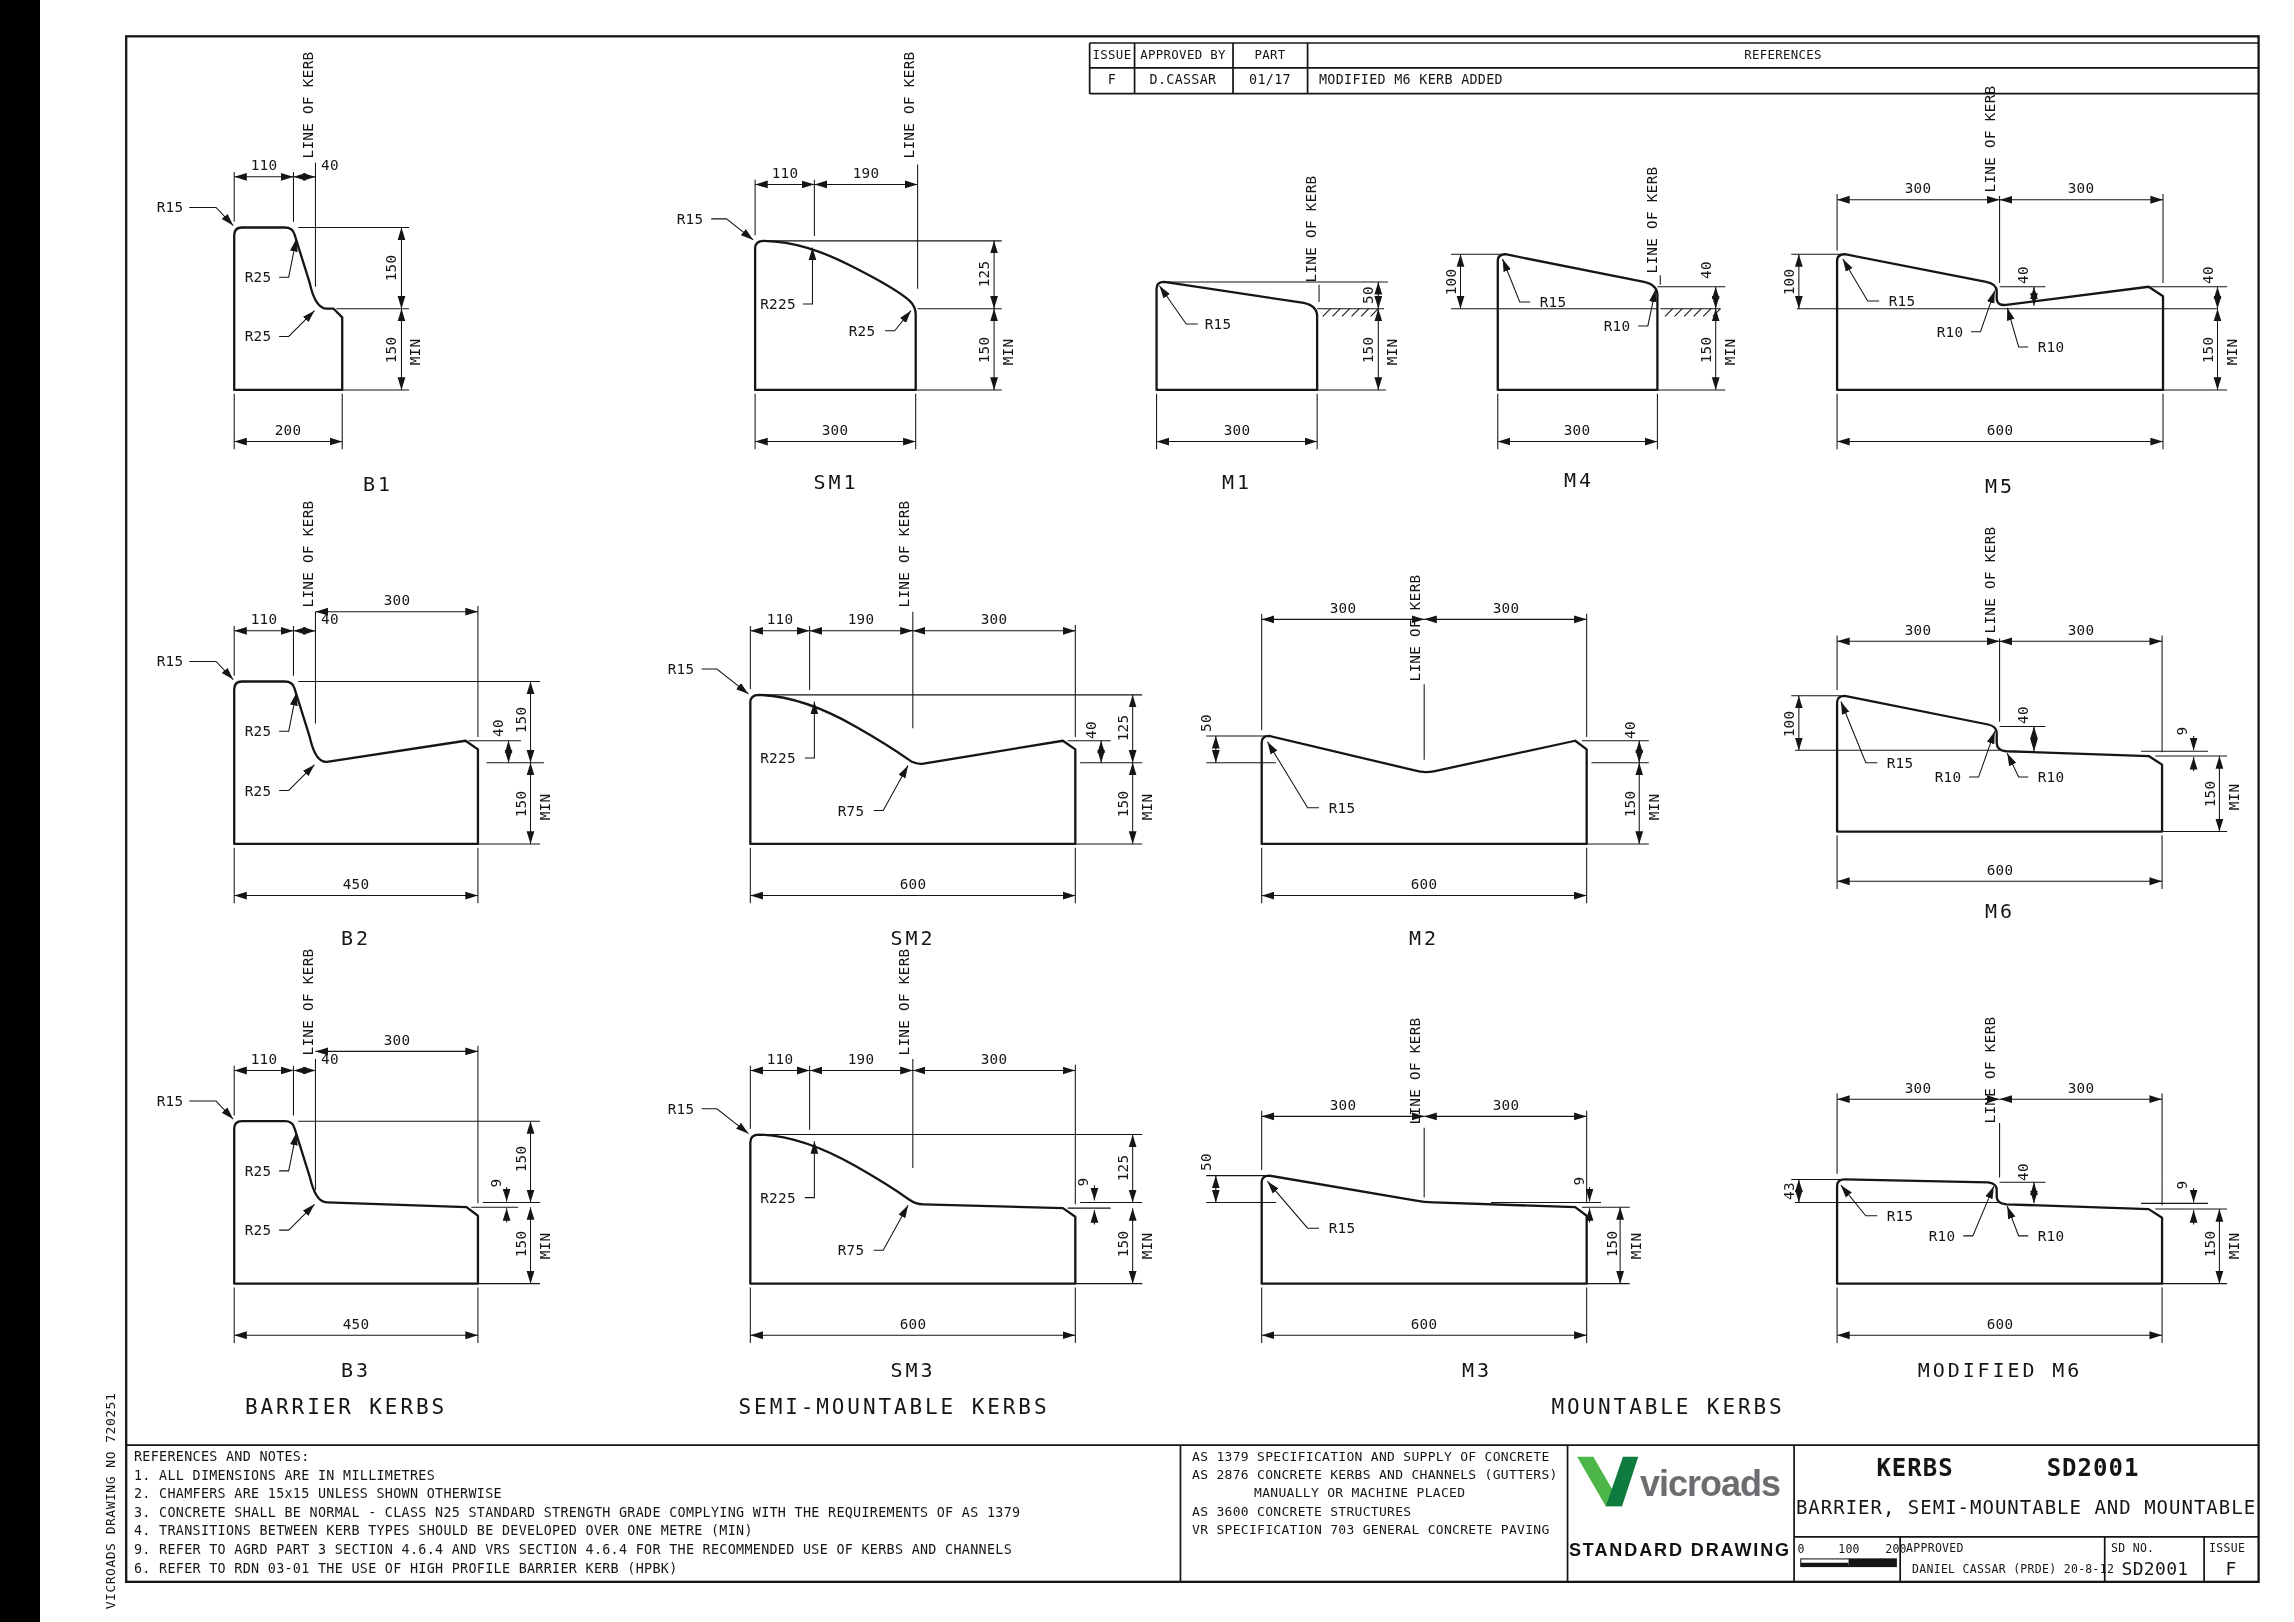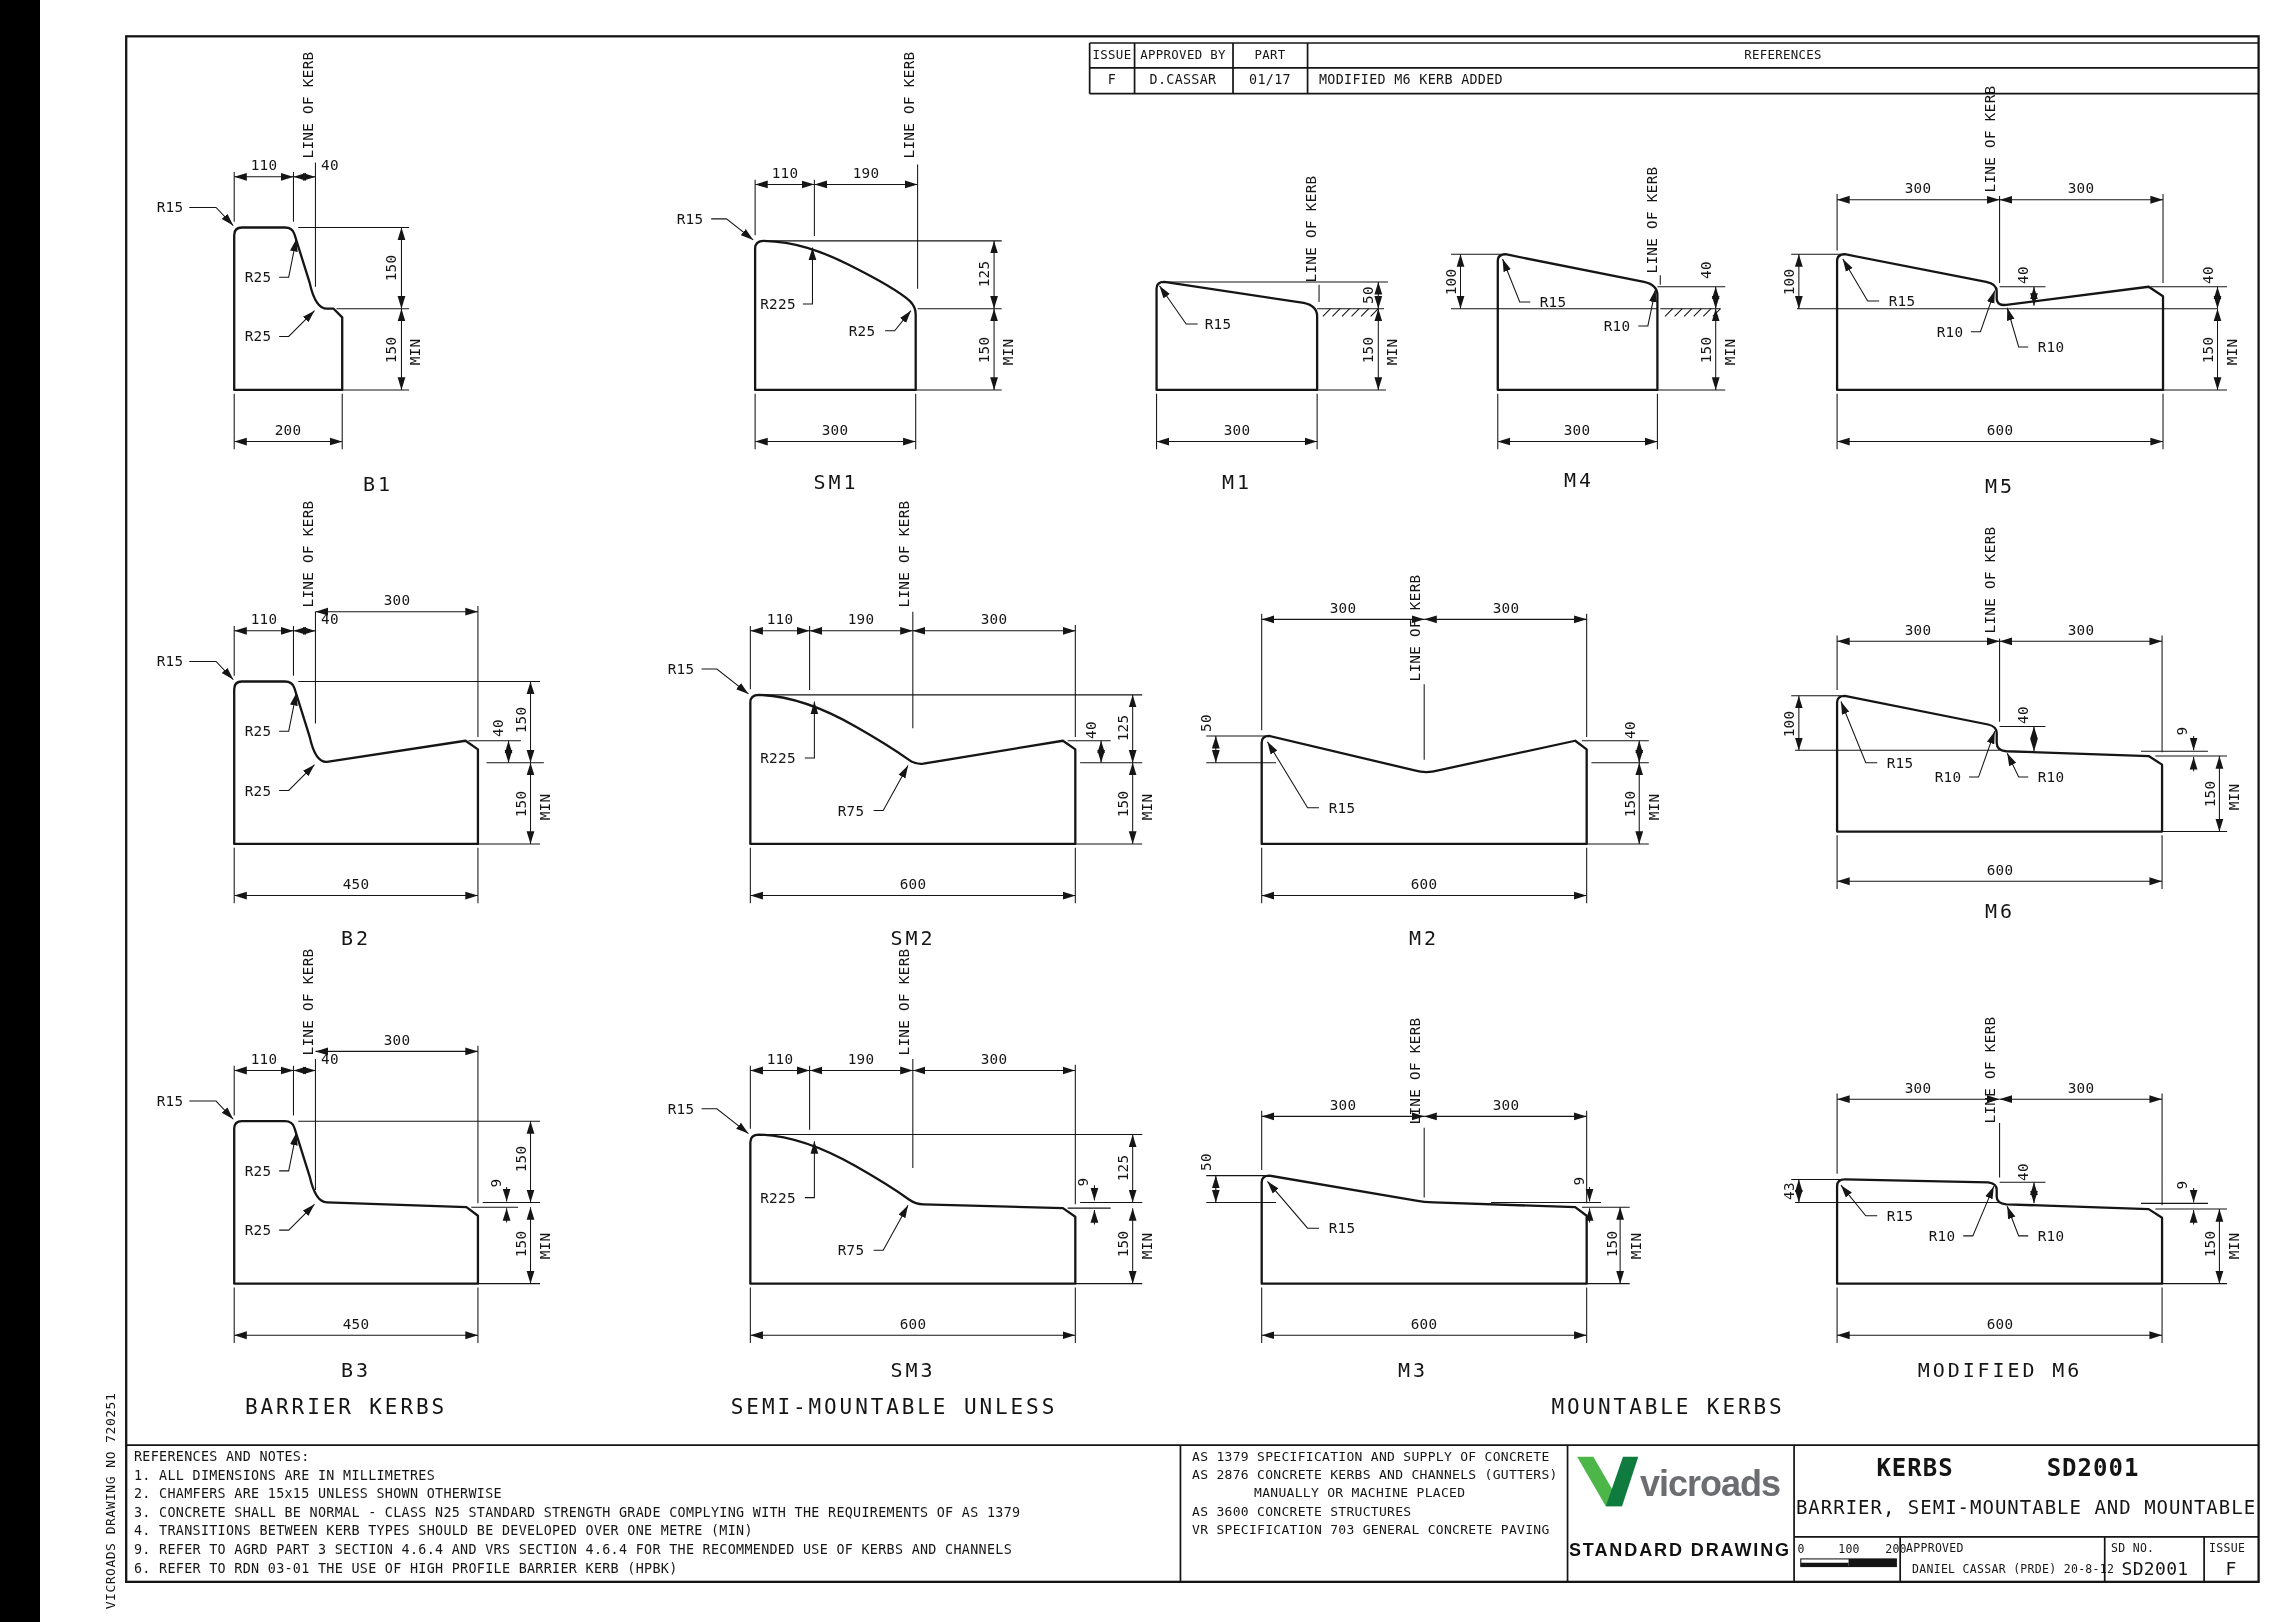--- a/index.html
+++ b/index.html
@@ -431,41 +431,41 @@
   <div>
     <span class="lbl rot" style="left:1415px;top:1071px">LINE OF KERB</span>
     <span class="lbl" style="left:1343px;top:1105px">300</span>
     <span class="lbl" style="left:1506px;top:1105px">300</span>
     <span class="lbl rot" style="left:1206px;top:1162px">50</span>
     <span class="lbl rot" style="left:1579px;top:1181px">9</span>
     <span class="lbl rot" style="left:1612px;top:1244px">150</span>
     <span class="lbl rot" style="left:1636px;top:1246px">MIN</span>
     <span class="lbl" style="left:1424px;top:1324px">600</span>
     <span class="lbl" style="left:1342px;top:1228px">R15</span>
-    <span class="lbl kl" style="left:1413px;top:1370px">M3</span>
+    <span class="lbl kl" style="left:1477px;top:1370px">M3</span>
   </div>
 
   <div>
     <span class="lbl rot" style="left:1990px;top:1070px">LINE OF KERB</span>
     <span class="lbl" style="left:1918px;top:1088px">300</span>
     <span class="lbl" style="left:2081px;top:1088px">300</span>
     <span class="lbl rot" style="left:1789px;top:1191px">43</span>
     <span class="lbl rot" style="left:2023px;top:1172px">40</span>
     <span class="lbl rot" style="left:2182px;top:1185px">9</span>
     <span class="lbl rot" style="left:2210px;top:1244px">150</span>
     <span class="lbl rot" style="left:2234px;top:1246px">MIN</span>
     <span class="lbl" style="left:2000px;top:1324px">600</span>
     <span class="lbl" style="left:1900px;top:1216px">R15</span>
     <span class="lbl" style="left:1942px;top:1236px">R10</span>
     <span class="lbl" style="left:2051px;top:1236px">R10</span>
     <span class="lbl kl" style="left:2000px;top:1370px">MODIFIED M6</span>
   </div>
 
   <span class="lbl gl" style="left:346px;top:1407px">BARRIER KERBS</span>
-  <span class="lbl gl" style="left:894px;top:1407px">SEMI-MOUNTABLE UNLESS</span>
+  <span class="lbl gl" style="left:894px;top:1407px">SEMI-MOUNTABLE KERBS</span>
   <span class="lbl gl" style="left:1668px;top:1407px">MOUNTABLE KERBS</span>
 
   <div>
     <span class="lbl lft n" style="left:134px;top:1457px">REFERENCES AND NOTES:</span>
     <span class="lbl lft n" style="left:134px;top:1476px">1. ALL DIMENSIONS ARE IN MILLIMETRES</span>
     <span class="lbl lft n" style="left:134px;top:1494px">2. CHAMFERS ARE 15x15 UNLESS SHOWN OTHERWISE</span>
     <span class="lbl lft n" style="left:134px;top:1513px">3. CONCRETE SHALL BE NORMAL - CLASS N25 STANDARD STRENGTH GRADE COMPLYING WITH THE REQUIREMENTS OF AS 1379</span>
     <span class="lbl lft n" style="left:134px;top:1531px">4. TRANSITIONS BETWEEN KERB TYPES SHOULD BE DEVELOPED OVER ONE METRE (MIN)</span>
     <span class="lbl lft n" style="left:134px;top:1550px">9. REFER TO AGRD PART 3 SECTION 4.6.4 AND VRS SECTION 4.6.4 FOR THE RECOMMENDED USE OF KERBS AND CHANNELS</span>
     <span class="lbl lft n" style="left:134px;top:1569px">6. REFER TO RDN 03-01 THE USE OF HIGH PROFILE BARRIER KERB (HPBK)</span>

